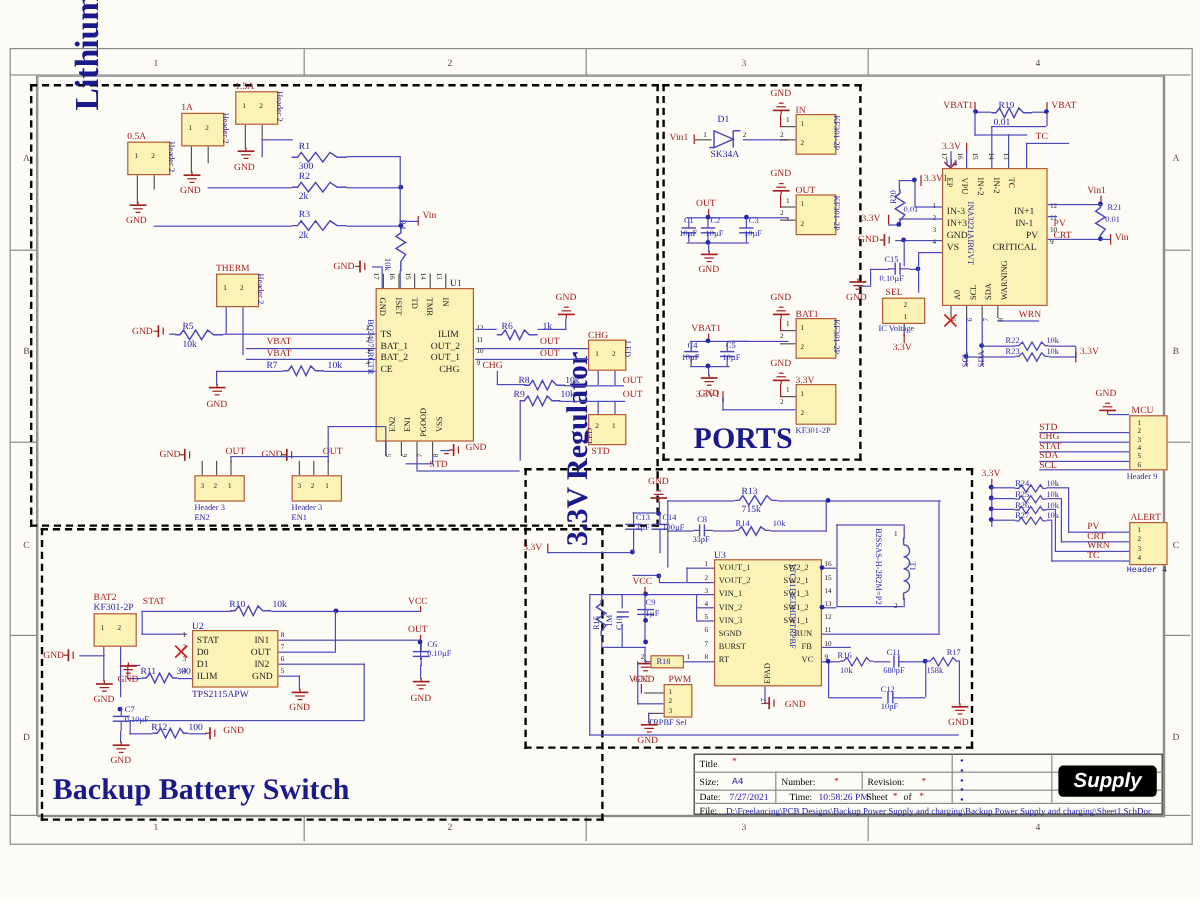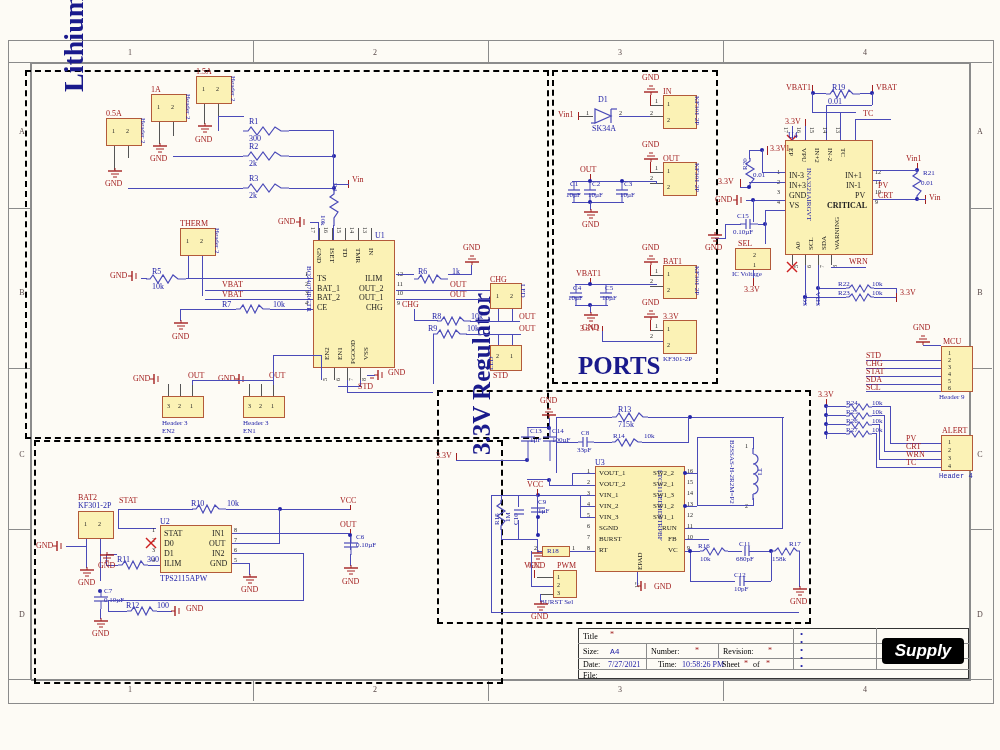--- a/index.html
+++ b/index.html
@@ -75,20 +75,21 @@
   <div class="ztick" style="left:969px;top:529px;width:23px;height:1px;"></div>
   <div class="ztick" style="left:969px;top:63px;width:1px;height:616px;"></div>
 
   <div class="blk" style="left:25px;top:70px;width:520px;height:365px;"></div>
   <div class="blk" style="left:552px;top:70px;width:162px;height:310px;"></div>
   <div class="blk" style="left:34px;top:440px;width:465px;height:240px;"></div>
   <div class="blk" style="left:437px;top:390px;width:370px;height:230px;"></div>
 
   <div class="sec-title" style="left:58px;top:92px;font-size:28px;transform:rotate(-90deg);transform-origin:0 0;">Lithium Ion Charging</div>
   <div class="sec-title" style="left:578px;top:352px;font-size:25px;">PORTS</div>
+  <div class="sec-title" style="left:44px;top:645px;font-size:25px;">Backup Battery Switch</div>
   <div class="sec-title" style="left:468px;top:455px;font-size:25px;transform:rotate(-90deg);transform-origin:0 0;">3.3V Regulator</div>
 
   <div class="t red" style="left:106px;top:110px;font-size:8px;">0.5A</div>
   <div class="comp" style="left:106px;top:118px;width:36px;height:28px;"></div>
   <div class="t blue" style="left:146px;top:118px;font-size:7px;transform:rotate(90deg);transform-origin:0 0;">Header 2</div>
   <div class="pinnum" style="left:112px;top:128px;">1</div>
     <div class="pinnum" style="left:126px;top:128px;">2</div>
   <div class="wg" style="left:114px;top:146px;width:1px;height:24px;"></div>
   <div class="wg" style="left:128px;top:146px;width:1px;height:12px;"></div>
   <div class="gndsym" style="left:106px;top:168px;">
@@ -678,21 +679,21 @@
   <div class="t dark" style="left:789px;top:192px;font-size:8px;">GND</div>
   <div class="t dark" style="left:789px;top:202px;font-size:8px;">VS</div>
   <div class="pinnum" style="left:777px;top:169px;">1</div>
     <div class="pinnum" style="left:777px;top:179px;">2</div>
   <div class="pinnum" style="left:777px;top:189px;">3</div>
     <div class="pinnum" style="left:777px;top:199px;">4</div>
 
   <div class="t dark" style="left:845px;top:172px;font-size:8px;">IN+1</div>
   <div class="t dark" style="left:846px;top:182px;font-size:8px;">IN-1</div>
   <div class="t dark" style="left:855px;top:192px;font-size:8px;">PV</div>
-  <div class="t dark" style="left:827px;top:202px;font-size:8px;font-weight:bold;">CRITICAL</div>
+  <div class="t dark" style="left:827px;top:202px;font-size:8px;">CRITICAL</div>
   <div class="pinnum" style="left:875px;top:169px;">12</div>
     <div class="pinnum" style="left:875px;top:179px;">11</div>
   <div class="pinnum" style="left:875px;top:189px;">10</div>
     <div class="pinnum" style="left:875px;top:199px;">9</div>
 
   <div class="t dark" style="left:795px;top:250px;font-size:7px;transform:rotate(-90deg);transform-origin:0 0;">A0</div>
   <div class="t dark" style="left:808px;top:250px;font-size:7px;transform:rotate(-90deg);transform-origin:0 0;">SCL</div>
   <div class="t dark" style="left:821px;top:250px;font-size:7px;transform:rotate(-90deg);transform-origin:0 0;">SDA</div>
   <div class="t dark" style="left:834px;top:250px;font-size:7px;transform:rotate(-90deg);transform-origin:0 0;">WARNING</div>
   <div class="pinnum" style="left:793px;top:268px;transform:rotate(-90deg);transform-origin:0 0;">5</div>
@@ -1288,21 +1289,21 @@
   <div class="comp" style="left:542px;top:546px;width:28px;height:11px;"></div>
   <div class="t blue" style="left:547px;top:548px;font-size:7px;">R18</div>
   <div class="pinnum" style="left:572px;top:545px;">1</div>
   <div class="pinnum" style="left:534px;top:545px;">2</div>
   <div class="w" style="left:570px;top:551px;width:25px;height:1px;"></div>
   <div class="w" style="left:537px;top:551px;width:5px;height:1px;"></div>
 
   <div class="t red" style="left:524px;top:562px;font-size:8px;">VCC</div>
   <div class="t red" style="left:557px;top:562px;font-size:8px;">PWM</div>
   <div class="comp" style="left:553px;top:570px;width:24px;height:28px;"></div>
-  <div class="t blue" style="left:540px;top:599px;font-size:7px;">BURST Sel</div>
+  <div class="t blue" style="left:540px;top:599px;font-size:7px;">TRPBF Sel</div>
   <div class="pinnum" style="left:557px;top:574px;">1</div>
   <div class="pinnum" style="left:557px;top:582px;">2</div>
   <div class="pinnum" style="left:557px;top:590px;">3</div>
   <div class="wr" style="left:534px;top:570px;width:1px;height:8px;"></div>
   <div class="wg" style="left:537px;top:577px;width:16px;height:1px;"></div>
   <div class="w" style="left:531px;top:586px;width:22px;height:1px;"></div>
   <div class="w" style="left:531px;top:551px;width:1px;height:36px;"></div>
   <div class="wg" style="left:540px;top:594px;width:13px;height:1px;"></div>
   <div class="w" style="left:540px;top:594px;width:1px;height:8px;"></div>
   <div class="gndsym" style="left:532px;top:601px;">
@@ -1418,18 +1419,19 @@
   <div class="tb-cell" style="left:583px;top:660px;">Date:</div>
   <div class="tb-cell blue" style="left:608px;top:660px;">7/27/2021</div>
   <div class="tb-cell" style="left:658px;top:660px;">Time:</div>
   <div class="tb-cell blue" style="left:682px;top:660px;">10:58:26 PM</div>
   <div class="tb-cell" style="left:722px;top:660px;">Sheet</div>
   <div class="tb-cell red" style="left:744px;top:659px;">*</div>
   <div class="tb-cell" style="left:753px;top:660px;">of</div>
   <div class="tb-cell red" style="left:766px;top:659px;">*</div>
 
   <div class="tb-cell" style="left:583px;top:671px;">File:</div>
+  <div class="tb-cell blue" style="left:605px;top:671px;font-size:7.5px;">D:\Freelancing\PCB Designs\Backup Power Supply and charging\Backup Power Supply and charging\Sheet1.SchDoc</div>
 
   <div class="tb-cell blue" style="left:800px;top:630px;line-height:8px;font-size:9px;">•<br>•<br>•<br>•<br>•</div>
 
   <div class="altium" style="left:882px;top:638px;width:82px;height:26px;font-size:17px;">Supply</div>
 
 </div>
 
 </body></html>

